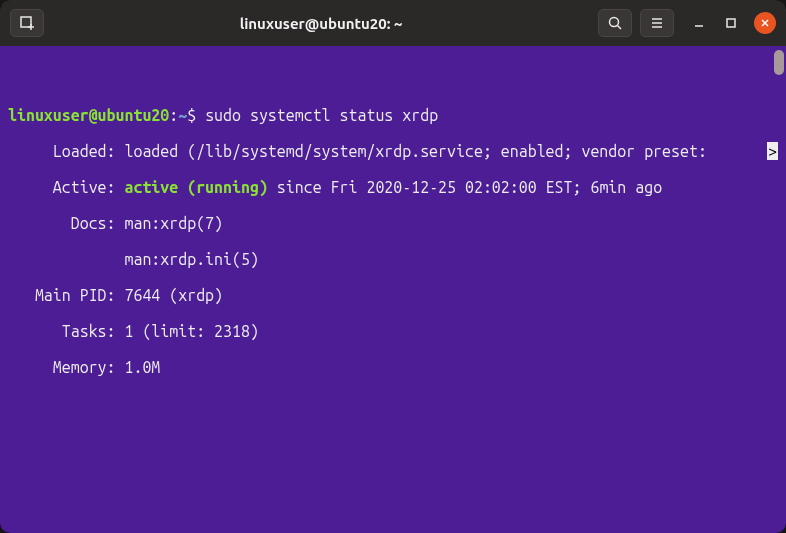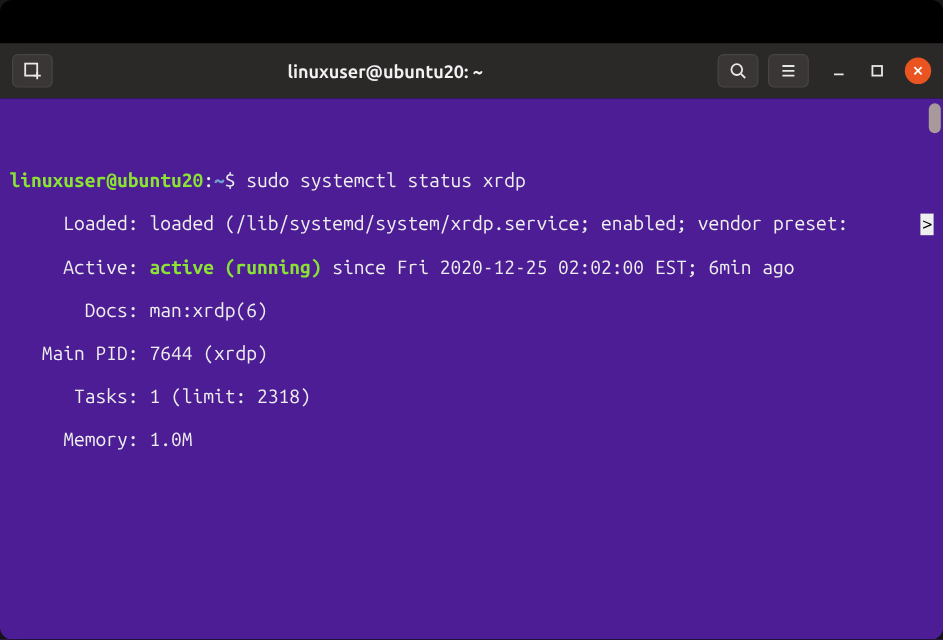--- a/index.html
+++ b/index.html
@@ -21,21 +21,20 @@
       display: flex;
       flex-direction: column;
     }
     .titlebar {
       height: 46px;
       background: #2b2828;
       display: flex;
       align-items: center;
       padding: 0 10px;
       gap: 8px;
-      margin-top: 36px;
     }
     .tb-btn {
       width: 34px;
       height: 28px;
       background: #3a3636;
       border: 1px solid #4a4545;
       border-radius: 5px;
       display: flex;
       align-items: center;
       justify-content: center;
@@ -153,21 +152,22 @@
           </svg>
       </div>
     </div>
   </div>
 
   <div class="terminal">
     <div class="scrollbar"></div>
     <span class="line"><span class="prompt-user">linuxuser@ubuntu20</span><span class="dollar">:</span><span class="prompt-path">~</span><span class="dollar">$ </span><span>sudo systemctl status xrdp</span></span>
 <span class="line log-line"><span class="log-right">     Loaded: loaded (/lib/systemd/system/xrdp.service; enabled; vendor preset: </span><span class="log-end trunc">&gt;</span></span>
 <span class="line"><span>     Active: </span><span class="active">active (running)</span><span> since Fri 2020-12-25 02:02:00 EST; 6min ago</span></span>
-<span class="line">       Docs: man:xrdp(6)</span>
+<span class="line">       Docs: man:xrdp(7)</span>
+<span class="line">             man:xrdp.ini(5)</span>
 <span class="line">   Main PID: 7644 (xrdp)</span>
 <span class="line">      Tasks: 1 (limit: 2318)</span>
 <span class="line">     Memory: 1.0M</span>
 <span class="line"> </span>
 
 
   </div>
 </div>
 
 </body></html>

